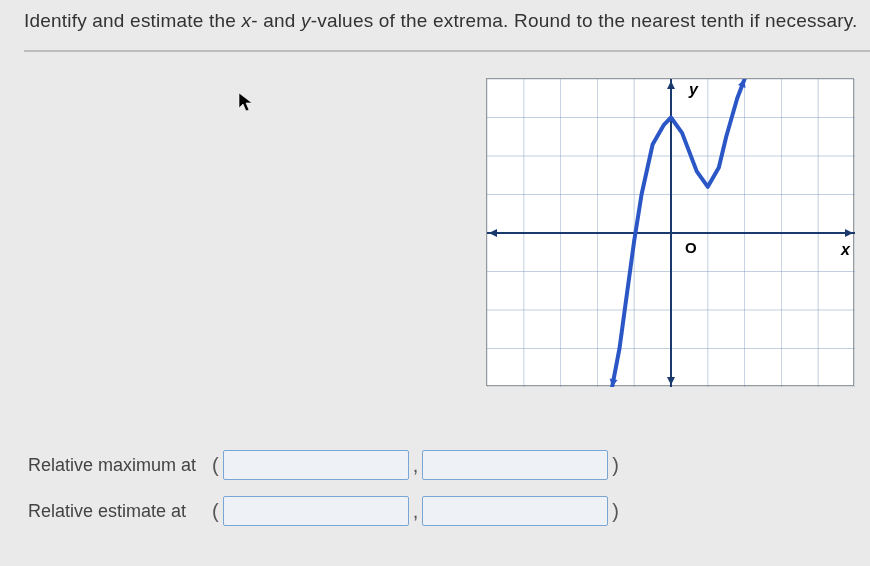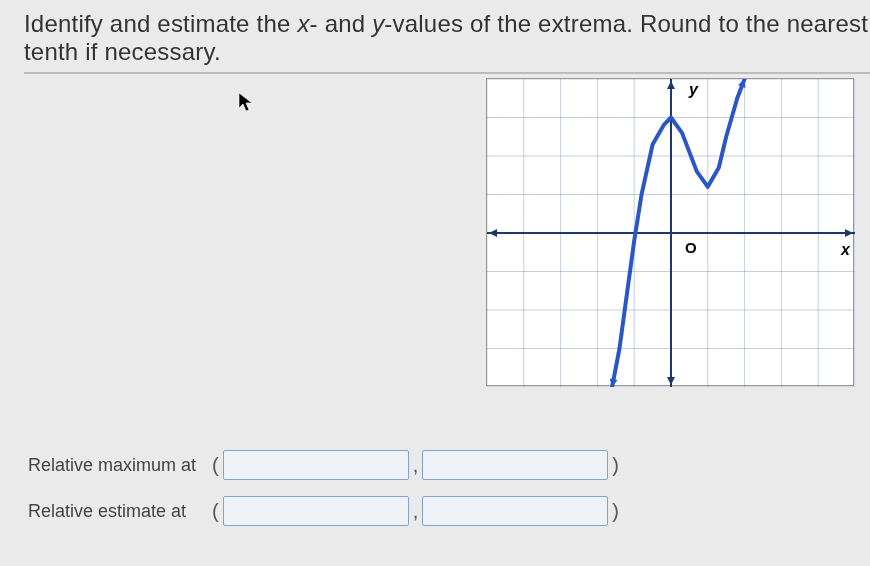--- a/index.html
+++ b/index.html
@@ -8,25 +8,25 @@
       background: #eaeaea;
       width: 870px;
       height: 566px;
       position: relative;
       overflow: hidden;
       color: #222;
     }
     .instruction {
       position: absolute;
       top: 10px; left: 24px;
-      font-size: 24px;
+      font-size: 19px;
       letter-spacing: 0.2px;
       color: #333;
       border-bottom: 2px solid #bdbdbd;
-      padding-bottom: 6px;
+      padding-bottom: 18px;
       width: 846px;
     }
     .instruction .var-x, .instruction .var-y { font-style: italic; }
     .cursor {
       position: absolute;
       left: 238px; top: 92px;
       width: 0; height: 0;
     }
     .cursor svg { position: absolute; top: 0; left: 0; }
     .chart-wrap {

